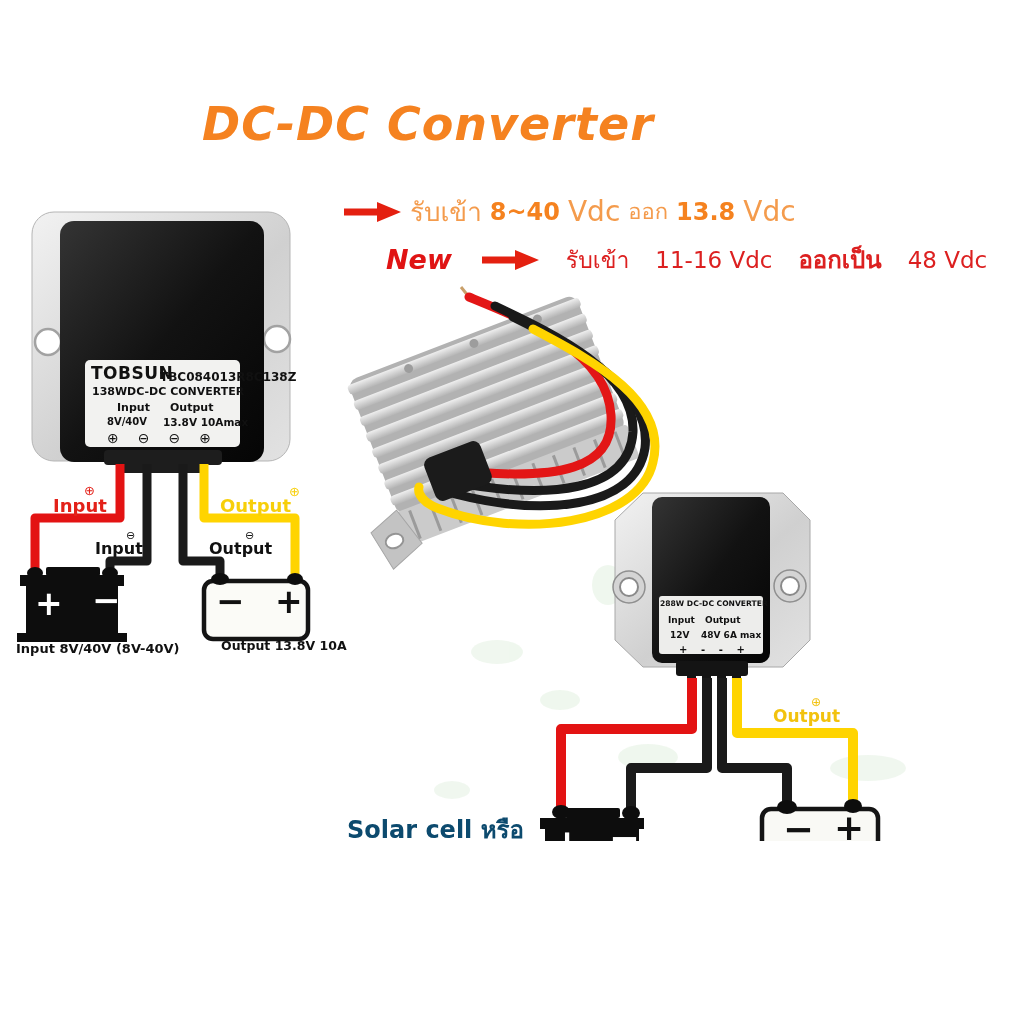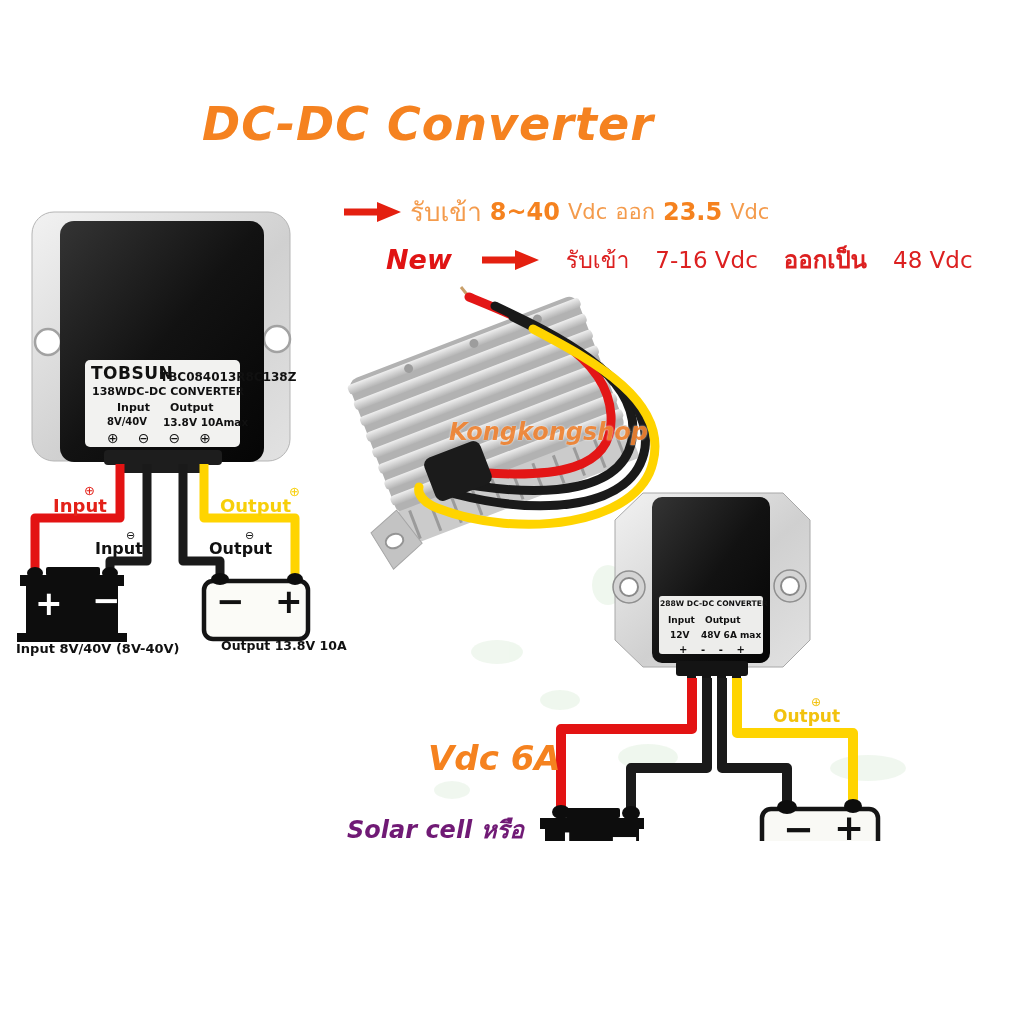--- a/index.html
+++ b/index.html
@@ -4,30 +4,30 @@
 <style>
   html,body{margin:0;padding:0;background:#fff;}
   .stage{position:relative;width:1024px;height:841px;background:#ffffff;
          font-family:"DejaVu Sans",sans-serif;overflow:hidden;}
   .art{position:absolute;left:0;top:0;}
   .t{position:absolute;white-space:nowrap;line-height:1;}
   .row{position:absolute;display:flex;align-items:center;white-space:nowrap;}
   .title{font-size:46px;font-weight:bold;font-style:italic;letter-spacing:1px;color:#F58220;}
   .th-o{font-size:26px;color:#F49B4C;}
   .num-o{font-size:24px;font-weight:bold;color:#F5821F;}
-  .unit-o{font-size:21px;color:#F49B4C;}
+  .unit-o{font-size:28px;color:#F49B4C;}
   .th-o2{font-size:22px;color:#F49B4C;}
   .red-t{color:#DC2020;font-size:23px;}
   .red-b{color:#DC2020;font-size:24px;font-weight:bold;}
   .new{color:#E01414;font-size:27px;font-weight:bold;font-style:italic;margin-right:4px;}
   .lbl1{color:#111;font-weight:800;}
   .wire-lab{font-weight:800;}
   .cap{color:#111;font-weight:800;font-size:13px;}
   .batsym{font-weight:bold;}
-  .blue{color:#701a75;font-weight:bold;font-style:italic;font-size:24px;}
+  .blue{color:#0c4a6e;font-weight:bold;font-size:24px;}
   .head-or{color:#F5821F;font-weight:bold;font-style:italic;font-size:34px;}
   .wm{color:#F08433;font-weight:bold;font-style:italic;font-size:24px;opacity:.92;
       text-shadow:0 0 2px #ffffff;}
   .symrow{position:absolute;display:flex;justify-content:space-between;font-size:14px;color:#111;}
   .arrow{flex:0 0 auto;}
 </style>
 </head>
 <body>
 
 <div class="stage">
@@ -170,31 +170,31 @@
   <div class="t title" style="left:202px;top:101px">DC-DC Converter</div>
 
   <div class="row" style="left:344px;top:191px;gap:8px">
     <svg class="arrow" width="58" height="20" viewBox="0 0 58 20">
       <polygon points="0,6.5 33,6.5 33,0 57,10 33,20 33,13.5 0,13.5" fill="#E42010"></polygon>
     </svg>
     <span class="th-o">รับเข้า</span>
     <span class="num-o">8~40</span>
     <span class="unit-o">Vdc</span>
     <span class="th-o2">ออก</span>
-    <span class="num-o">23.5</span>
+    <span class="num-o">13.8</span>
     <span class="unit-o">Vdc</span>
   </div>
 
   <div class="row" style="left:386px;top:240px;gap:26px">
     <span class="new">New</span>
     <svg class="arrow" width="58" height="20" viewBox="0 0 58 20">
       <polygon points="0,6.5 33,6.5 33,0 57,10 33,20 33,13.5 0,13.5" fill="#E42010"></polygon>
     </svg>
     <span class="red-t">รับเข้า</span>
-    <span class="red-t">7-16 Vdc</span>
+    <span class="red-t">11-16 Vdc</span>
     <span class="red-b">ออกเป็น</span>
     <span class="red-t">48 Vdc</span>
   </div>
 
   <div class="t lbl1" style="left:91px;top:365px;font-size:17px;letter-spacing:.5px">TOBSUN</div>
   <div class="t lbl1" style="left:160px;top:371px;font-size:12px">TBC084013R8C138Z</div>
   <div class="t lbl1" style="left:92px;top:386px;font-size:11px">138WDC-DC CONVERTER</div>
   <div class="t lbl1" style="left:117px;top:402px;font-size:11px">Input</div>
   <div class="t lbl1" style="left:170px;top:402px;font-size:11px">Output</div>
   <div class="t lbl1" style="left:107px;top:417px;font-size:10px">8V/40V</div>
@@ -215,35 +215,33 @@
   <div class="t wire-lab" style="left:209px;top:541px;font-size:16px;color:#111">Output</div>
   <div class="t" style="left:245px;top:530px;font-size:11px;color:#111">⊖</div>
 
   <div class="t batsym" style="left:35px;top:587px;font-size:33px;color:#fff">+</div>
   <div class="t batsym" style="left:92px;top:583px;font-size:34px;color:#fff">−</div>
   <div class="t batsym" style="left:216px;top:584px;font-size:34px;color:#111">−</div>
   <div class="t batsym" style="left:275px;top:585px;font-size:33px;color:#111">+</div>
   <div class="t cap" style="left:16px;top:642px">Input 8V/40V (8V-40V)</div>
   <div class="t cap" style="left:221px;top:640px;font-size:12.5px">Output 13.8V 10A</div>
 
-  <div class="t wm" style="left:449px;top:420px">Kongkongshop</div>
 
   <div class="t lbl1" style="left:660px;top:600px;width:102px;text-align:center;font-size:7.6px">288W DC-DC CONVERTER</div>
   <div class="t lbl1" style="left:668px;top:616px;font-size:9px">Input</div>
   <div class="t lbl1" style="left:705px;top:616px;font-size:9px">Output</div>
   <div class="t lbl1" style="left:670px;top:631px;font-size:9px">12V</div>
   <div class="t lbl1" style="left:701px;top:631px;font-size:9px">48V 6A max</div>
   <div class="symrow" style="left:679px;top:644px;width:66px;font-size:10px;font-weight:800">
     <span>+</span>
     <span>-</span>
     <span>-</span>
     <span>+</span>
   </div>
 
-  <div class="t head-or" style="left:428px;top:741px">Vdc 6A</div>
   <div class="t wire-lab" style="left:773px;top:708px;font-size:17px;color:#F2C20D">Output</div>
   <div class="t" style="left:811px;top:696px;font-size:12px;color:#F2C20D">⊕</div>
 
   <div class="t batsym" style="left:552px;top:825px;font-size:36px;color:#fff">+</div>
   <div class="t batsym" style="left:609px;top:820px;font-size:37px;color:#fff">−</div>
   <div class="t batsym" style="left:783px;top:811px;font-size:37px;color:#111">−</div>
   <div class="t batsym" style="left:834px;top:810px;font-size:36px;color:#111">+</div>
 
   <div class="t blue" style="left:347px;top:818px">Solar cell หรือ</div>
   <div class="t blue" style="left:760px;top:874px;font-size:27px">Battery 48V</div>

